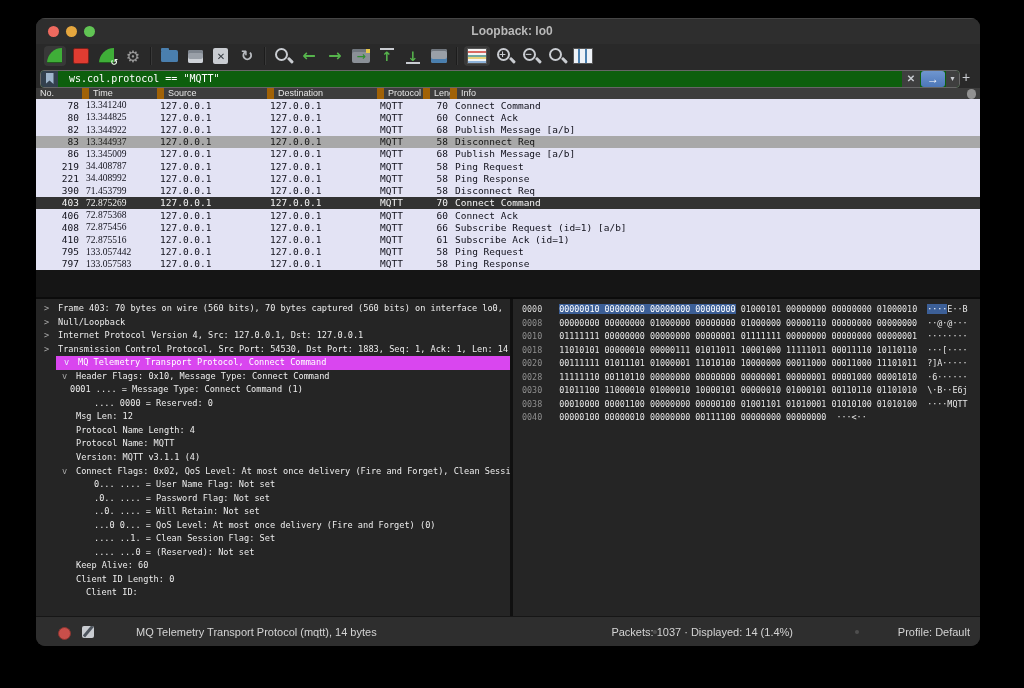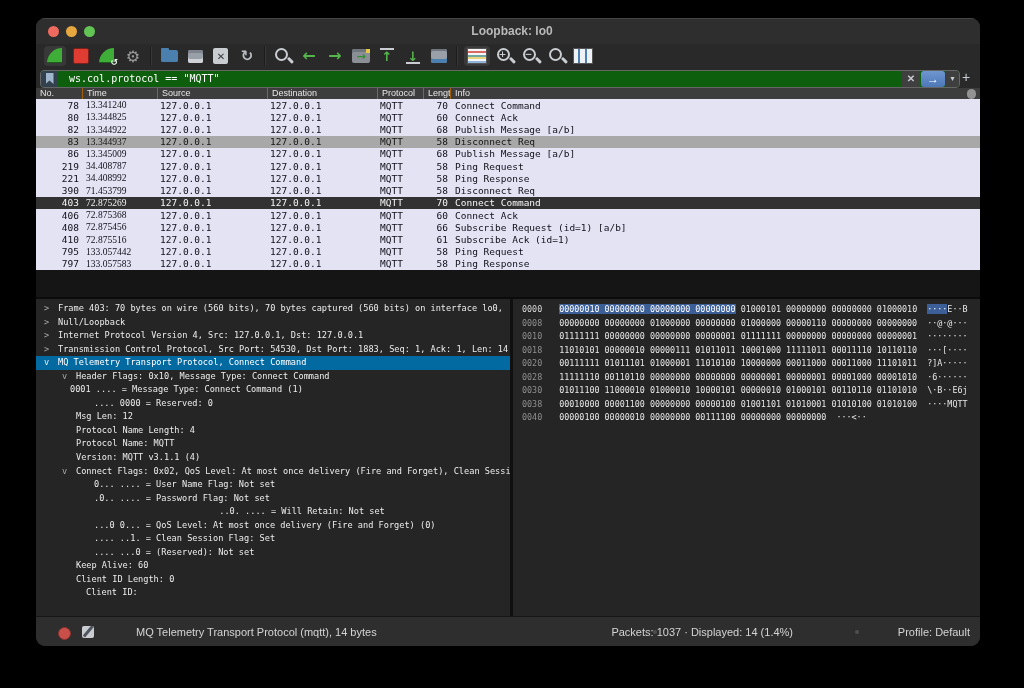--- a/index.html
+++ b/index.html
@@ -81,21 +81,21 @@
   .clear-btn{width:18px;background:#3f3f3f;font-weight:bold;}
   .apply-btn{width:24px;background:linear-gradient(#6f96cf,#4d77b8);color:#fff;
              font-weight:bold;font-size:12px;border-radius:3px;margin:0 1px;}
   .caret-btn{width:13px;background:#3f3f3f;font-size:8px;}
   .plus-btn{position:absolute;right:6px;top:1px;width:16px;height:17px;color:#c9ccd1;
             font-size:14px;line-height:17px;text-align:center;}
   
   .grid7{display:grid;grid-template-columns:46px 75px 110px 110px 46px 27px 1fr;}
   .pkt-header{position:absolute;left:0;top:70px;width:100%;height:11px;background:#3d3d3d;
               color:#e6e6e6;font-size:9px;border-bottom:1px solid #1a1a1a;}
-  .pkt-header .hcell{border-left:1px solid #a16207;padding-left:4px;white-space:nowrap;
+  .pkt-header .hcell{border-left:7px solid #a16207;padding-left:4px;white-space:nowrap;
                      overflow:hidden;line-height:10px;}
   .pkt-header .hcell:first-child{border-left:none;}
   .pkt-list{position:absolute;left:0;top:81px;width:100%;height:171px;display:flex;
             flex-direction:column;font-family:"DejaVu Sans Mono",monospace;font-size:9.5px;}
   .pkt-row{flex:1 1 0;align-items:center;white-space:nowrap;overflow:hidden;}
   .pkt-row.normal{background:#e3e3f4;color:#10101a;}
   .pkt-row.stale{background:#a8a8a8;color:#141414;}
   .pkt-row.selected{background:#323232;color:#f4f4f4;}
   .pkt-row span{overflow:hidden;white-space:nowrap;}
   .c-no{text-align:right;padding-right:3px;}
@@ -106,21 +106,21 @@
   .list-empty{position:absolute;left:0;top:252px;width:100%;height:27px;background:#151515;}
   .splitter{position:absolute;left:0;top:279px;width:100%;height:2px;background:#0b0b0b;}
   .scroll-thumb{position:absolute;right:4px;top:71px;width:9px;height:10px;background:#9b9b9b;
                 border-radius:5px;opacity:.9;}
   
   .lower{position:absolute;left:0;top:281px;width:100%;height:317px;background:#252525;}
   .details{position:absolute;left:0;top:0;width:474px;height:100%;overflow:hidden;
            padding-top:3px;box-sizing:border-box;font-family:"DejaVu Sans Mono",monospace;
            font-size:8.6px;color:#ededed;}
   .det-row{height:13.55px;line-height:13.55px;white-space:nowrap;overflow:hidden;}
-  .det-row.sel{background:#0369a1;color:#fff;}
+  .det-row.sel{background:#d946ef;color:#fff;margin-left:20px;}
   .det-row .exp{display:inline-block;width:14px;color:#a8a8a8;}
   .det-row.sel .exp{color:#e8f0ff;}
   .pane-divider{position:absolute;left:474px;top:0;width:3px;height:100%;background:#101010;}
   .bytes{position:absolute;left:477px;top:0;right:0;height:100%;overflow:hidden;
          padding-top:4px;box-sizing:border-box;font-family:"DejaVu Sans Mono",monospace;
          font-size:8.4px;color:#e8e8e8;}
   .byte-row{height:13.55px;line-height:13.55px;white-space:nowrap;}
   .byte-row .offset{display:inline-block;margin-left:9px;color:#8f8f8f;}
   .byte-row .offset.bright{color:#d8d8d8;}
   .byte-row .bits{margin-left:17px;}
@@ -380,21 +380,21 @@
         <div class="det-row" style="padding-left: 26px;"><span class="exp">v</span><span class="det-text">Header Flags: 0x10, Message Type: Connect Command</span></div>
         <div class="det-row" style="padding-left: 20px;"><span class="exp"></span><span class="det-text">0001 .... = Message Type: Connect Command (1)</span></div>
         <div class="det-row" style="padding-left: 44px;"><span class="exp"></span><span class="det-text">.... 0000 = Reserved: 0</span></div>
         <div class="det-row" style="padding-left: 26px;"><span class="exp"></span><span class="det-text">Msg Len: 12</span></div>
         <div class="det-row" style="padding-left: 26px;"><span class="exp"></span><span class="det-text">Protocol Name Length: 4</span></div>
         <div class="det-row" style="padding-left: 26px;"><span class="exp"></span><span class="det-text">Protocol Name: MQTT</span></div>
         <div class="det-row" style="padding-left: 26px;"><span class="exp"></span><span class="det-text">Version: MQTT v3.1.1 (4)</span></div>
         <div class="det-row" style="padding-left: 26px;"><span class="exp">v</span><span class="det-text">Connect Flags: 0x02, QoS Level: At most once delivery (Fire and Forget), Clean Sessi</span></div>
         <div class="det-row" style="padding-left: 44px;"><span class="exp"></span><span class="det-text">0... .... = User Name Flag: Not set</span></div>
         <div class="det-row" style="padding-left: 44px;"><span class="exp"></span><span class="det-text">.0.. .... = Password Flag: Not set</span></div>
-        <div class="det-row" style="padding-left: 44px; text-align: center;"><span class="exp"></span><span class="det-text">..0. .... = Will Retain: Not set</span></div>
+        <div class="det-row" style="padding-left: 44px;"><span class="exp"></span><span class="det-text">..0. .... = Will Retain: Not set</span></div>
         <div class="det-row" style="padding-left: 44px;"><span class="exp"></span><span class="det-text">...0 0... = QoS Level: At most once delivery (Fire and Forget) (0)</span></div>
         <div class="det-row" style="padding-left: 44px;"><span class="exp"></span><span class="det-text">.... ..1. = Clean Session Flag: Set</span></div>
         <div class="det-row" style="padding-left: 44px;"><span class="exp"></span><span class="det-text">.... ...0 = (Reserved): Not set</span></div>
         <div class="det-row" style="padding-left: 26px;"><span class="exp"></span><span class="det-text">Keep Alive: 60</span></div>
         <div class="det-row" style="padding-left: 26px;"><span class="exp"></span><span class="det-text">Client ID Length: 0</span></div>
         <div class="det-row" style=" margin-left: 36px;"><span class="exp"></span><span class="det-text">Client ID:</span></div>
       </div>
     <div class="pane-divider"></div>
     <div class="bytes" id="bytes">
         <div class="byte-row"><span class="offset bright">0000</span><span class="bits"><span class="hl">00000010 00000000 00000000 00000000</span> 01000101 00000000 00000000 01000010</span><span class="ascii"><span class="hl">····</span>E··B</span></div>

